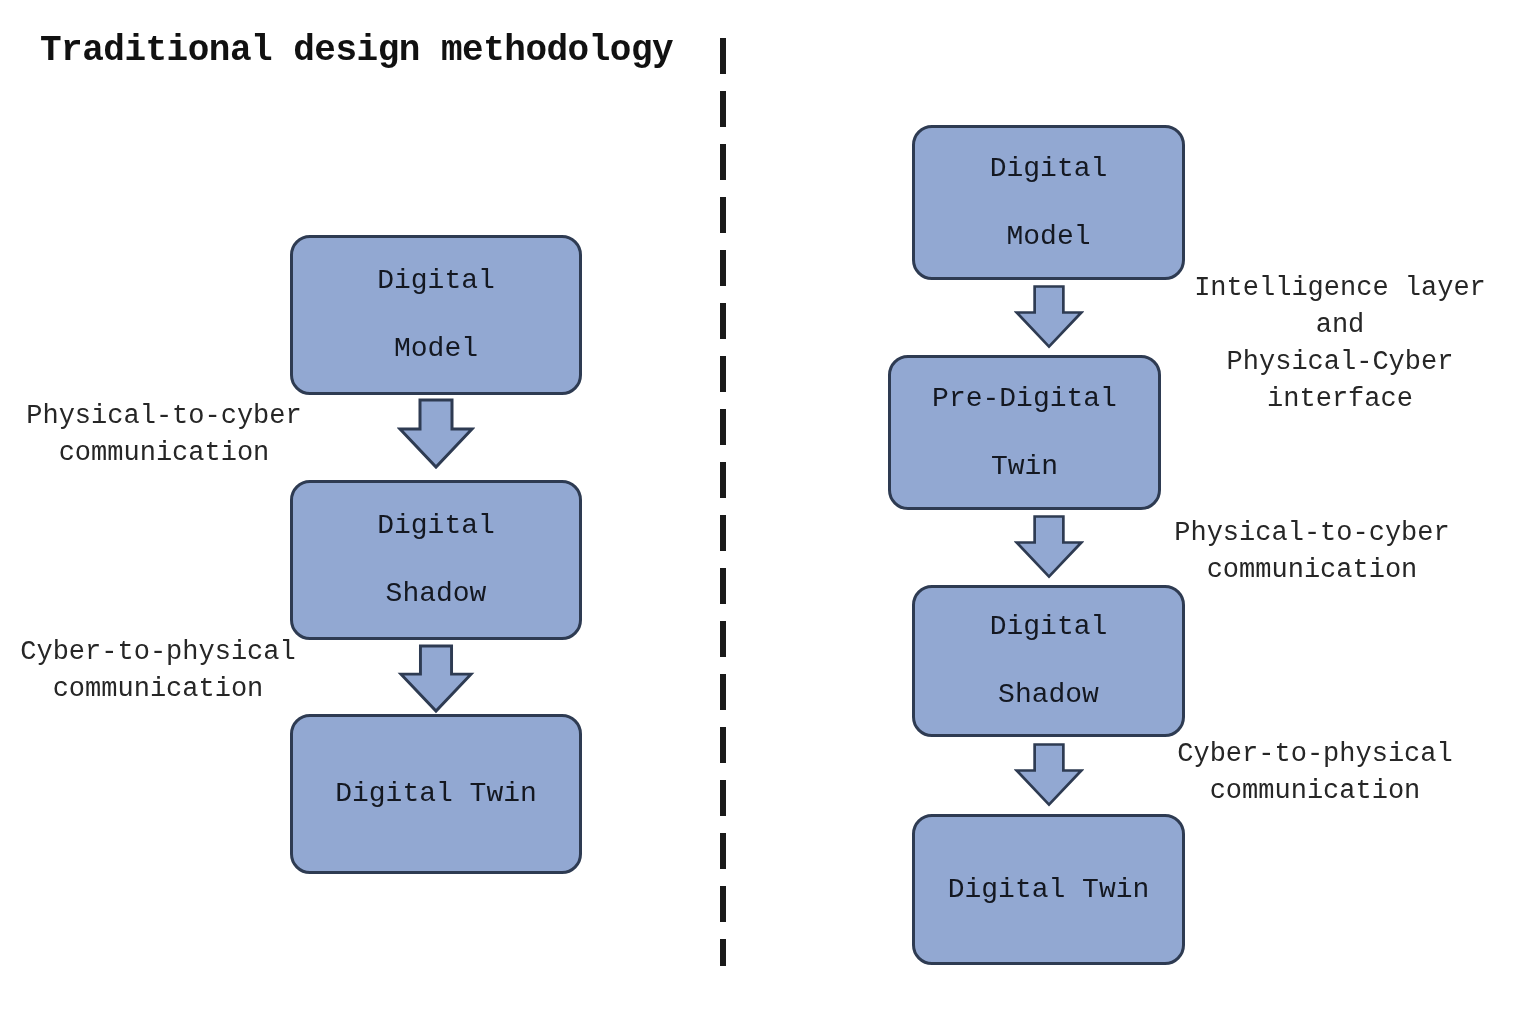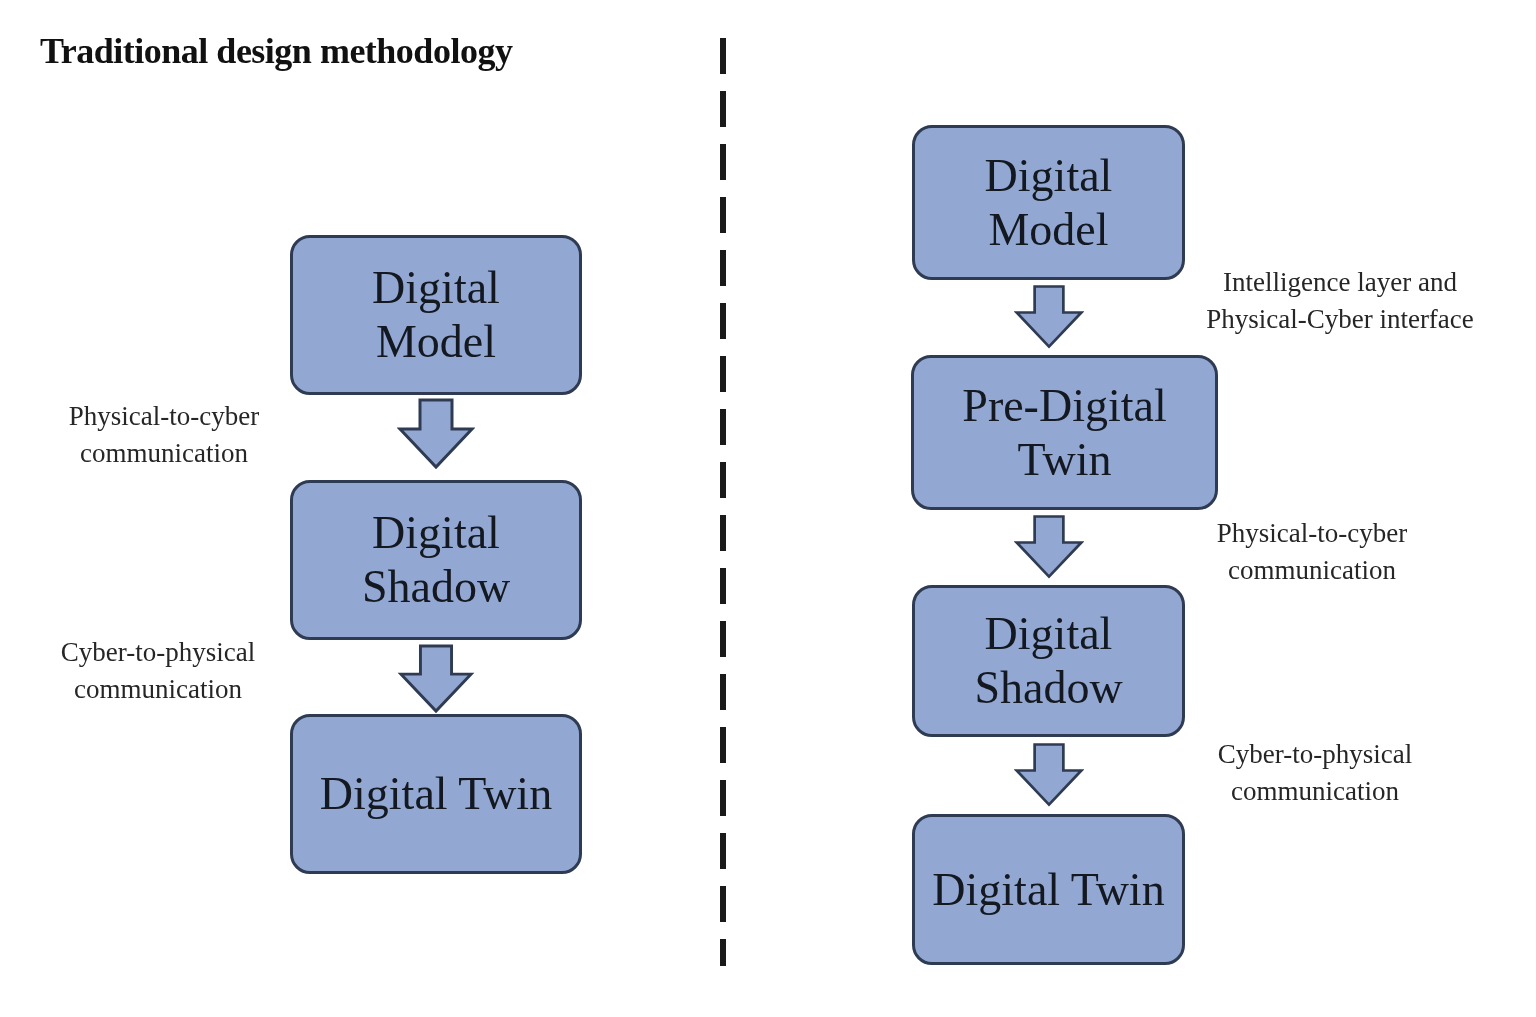--- a/index.html
+++ b/index.html
@@ -6,21 +6,21 @@
     margin: 0;
     padding: 0;
     background: #ffffff;
   }
   .canvas {
     position: relative;
     width: 1536px;
     height: 1017px;
     background: #ffffff;
     overflow: hidden;
-    font-family: Liberation Serif, serif;
+    font-family: Liberation Mono, monospace;
     border-radius: 25px;
   }
   .title {
     position: absolute;
     margin: 0;
     font-size: 36px;
     font-weight: 700;
     letter-spacing: -0.5px;
     color: #111111;
     white-space: nowrap;
@@ -44,22 +44,22 @@
   .node {
     position: absolute;
     box-sizing: border-box;
     background: #92a8d2;
     border: 3px solid #2e3b52;
     border-radius: 20px;
     display: flex;
     align-items: center;
     justify-content: center;
     text-align: center;
-    font-size: 46px;
-    line-height: 54px;
+    font-size: 28px;
+    line-height: 68px;
     color: #141821;
     white-space: pre-line;
   }
 
   .arrow {
     position: absolute;
     display: block;
   }
   .arrow path {
     fill: #92a8d2;
@@ -108,37 +108,37 @@
   <div class="edge-label" style="left:18px; top:634px; width:280px;">Cyber-to-physical
 communication</div>
 
   <div class="node" style="left:912px; top:125px; width:273px; height:155px;">Digital
 Model</div>
 
   <svg class="arrow" style="left:1014px; top:284px;" width="70" height="66" viewBox="0 0 78 72" aria-hidden="true">
     <path d="M23 2 L55 2 L55 31 L75 31 L39 69 L3 31 L23 31 Z"></path>
   </svg>
 
-  <div class="node" style="left:911px; top:355px; width:307px; height:155px;">Pre-Digital
+  <div class="node" style="left:888px; top:355px; width:273px; height:155px;">Pre-Digital
 Twin</div>
 
   <svg class="arrow" style="left:1014px; top:514px;" width="70" height="66" viewBox="0 0 78 72" aria-hidden="true">
     <path d="M23 2 L55 2 L55 31 L75 31 L39 69 L3 31 L23 31 Z"></path>
   </svg>
 
   <div class="node" style="left:912px; top:585px; width:273px; height:152px;">Digital
 Shadow</div>
 
   <svg class="arrow" style="left:1014px; top:742px;" width="70" height="66" viewBox="0 0 78 72" aria-hidden="true">
     <path d="M23 2 L55 2 L55 31 L75 31 L39 69 L3 31 L23 31 Z"></path>
   </svg>
 
   <div class="node" style="left:912px; top:814px; width:273px; height:151px;">Digital Twin</div>
 
-  <div class="edge-label" style="left:1190px; top:264px; width:300px;">Intelligence layer and
+  <div class="edge-label" style="left:1190px; top:270px; width:300px;">Intelligence layer and
 Physical-Cyber interface</div>
 
   <div class="edge-label" style="left:1172px; top:515px; width:280px;">Physical-to-cyber
 communication</div>
 
   <div class="edge-label" style="left:1175px; top:736px; width:280px;">Cyber-to-physical
 communication</div>
 
 </div>
 

